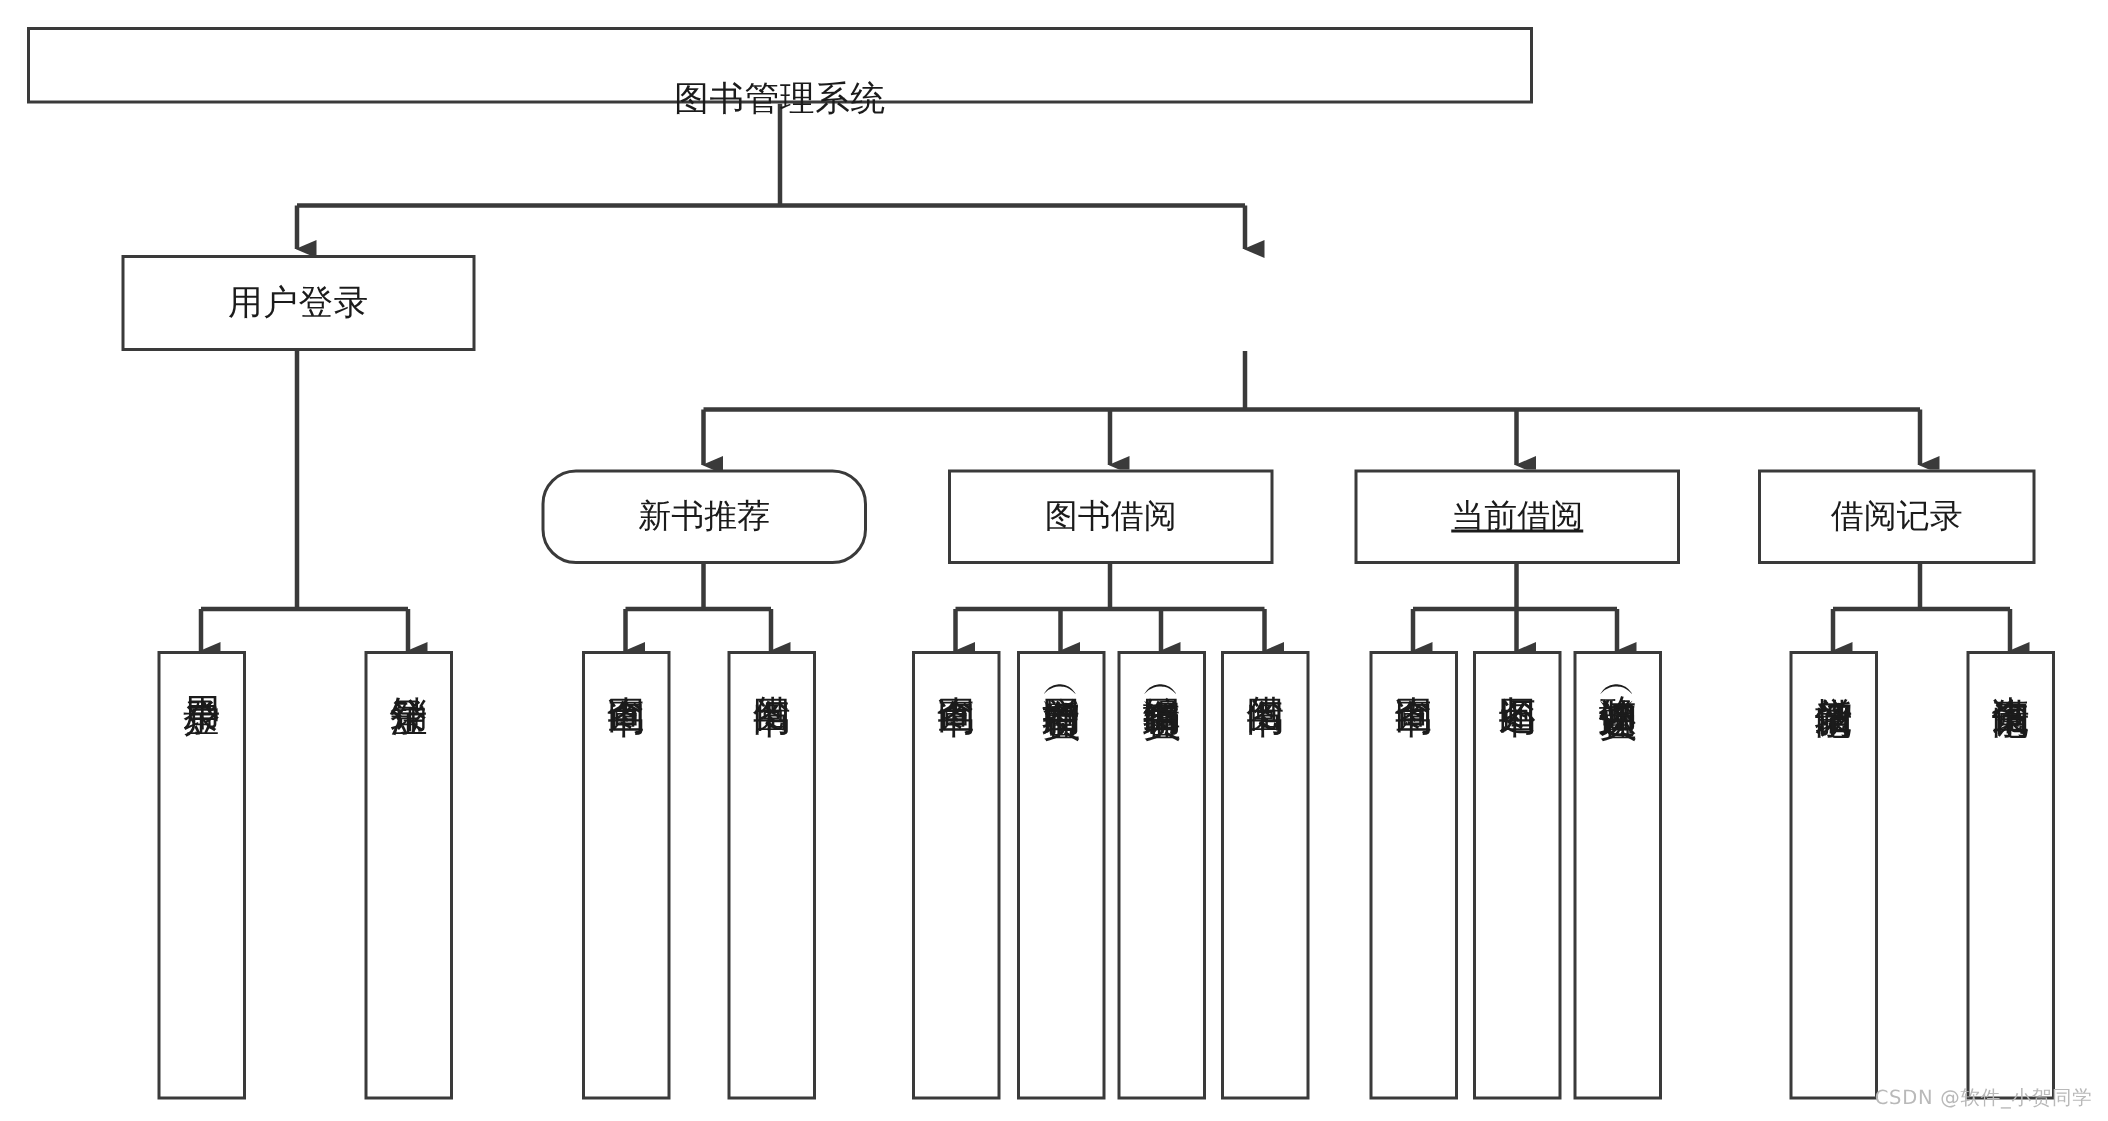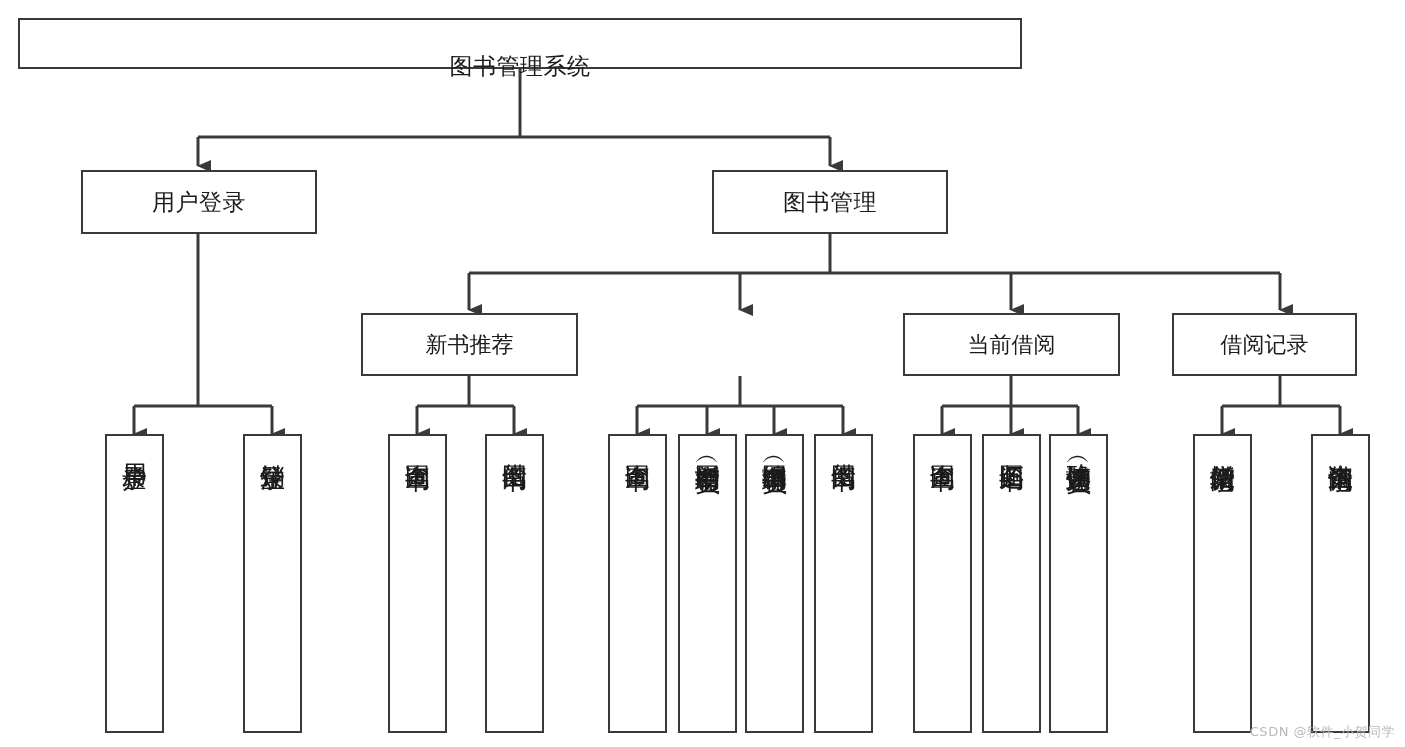--- a/index.html
+++ b/index.html
@@ -132,28 +132,28 @@
     </g>
   </svg>
 
   <div class="node root horiz" style="left:18px; top:18px; width:1004px; height:51px;">
     <span class="label">图书管理系统</span>
   </div>
 
   <div class="node horiz" style="left:81px; top:170px; width:236px; height:64px;">
     <span class="label">用户登录</span>
   </div>
-  <div class="node horiz" style="left:712px; top:170px; width:236px; height:64px;">
-    <span class="label">图书管理</span>
-  </div>
-
-  <div class="node group" style="left:361px; top:313px; width:217px; height:63px;">
+
+  <div class="node group" style="left:361px; top:313px; width:217px; height:63px;border-radius:23px;">
     <span class="label">新书推荐</span>
   </div>
-  <div class="node group" style="left:903px; top:313px; width:217px; height:63px;">
+  <div class="node group" style="left:632px; top:313px; width:217px; height:63px;">
+    <span class="label">图书借阅</span>
+  </div>
+  <div class="node group" style="left:903px; top:313px; width:217px; height:63px;text-decoration:underline;">
     <span class="label">当前借阅</span>
   </div>
   <div class="node group" style="left:1172px; top:313px; width:185px; height:63px;">
     <span class="label">借阅记录</span>
   </div>
 
   <div class="node leaf" style="left:105px; top:434px; width:59px; height:299px;">
     <span class="label">用户登录</span>
   </div>
   <div class="node leaf" style="left:243px; top:434px; width:59px; height:299px;">

